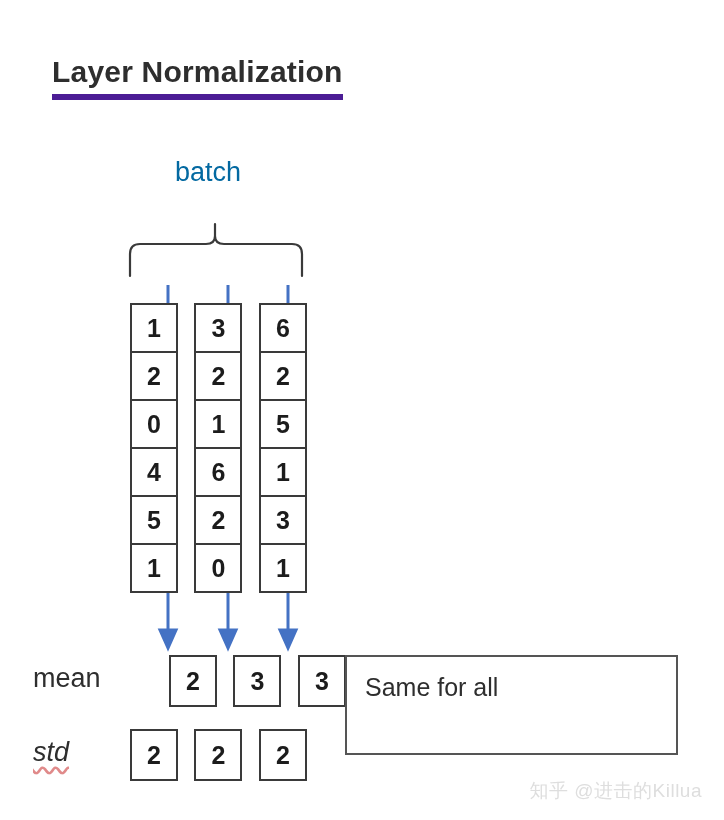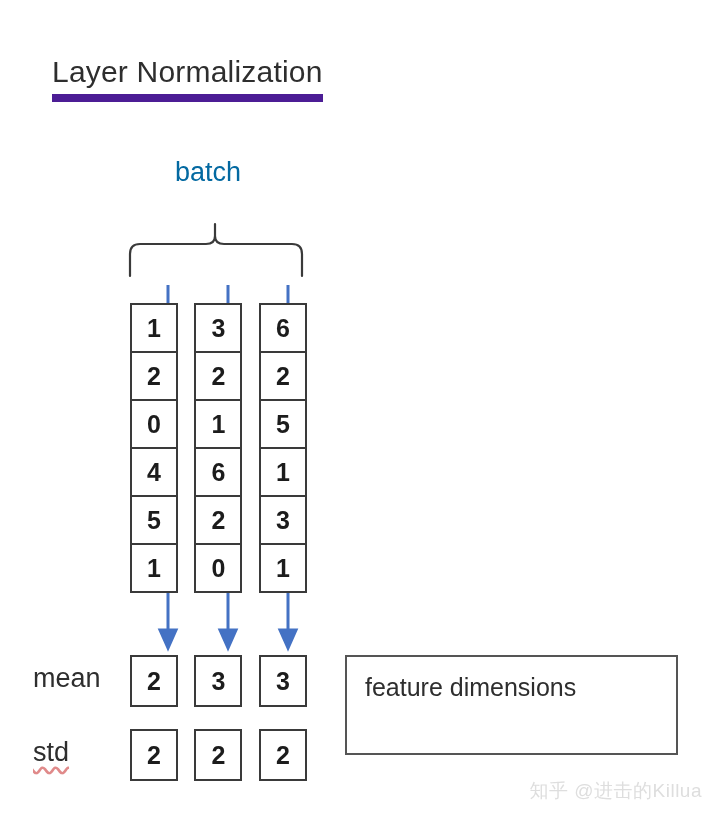--- a/index.html
+++ b/index.html
@@ -15,25 +15,25 @@
     font-family: "Liberation Sans", sans-serif;
     color: #2b2b2b;
   }
 
   
   #title {
     position: absolute;
     left: 52px;
     top: 55px;
     font-size: 30px;
-    font-weight: 400;
+    font-weight: 700;
     letter-spacing: 0.2px;
     color: #2e2e2e;
     padding-bottom: 4px;
-    border-bottom: 8px solid #4c1d95;
+    border-bottom: 6px solid #4c1d95;
     line-height: 1.15;
     white-space: nowrap;
   }
 
   
   #batch-label {
     position: absolute;
     left: 175px;
     top: 157px;
     font-size: 27px;
@@ -86,40 +86,41 @@
     z-index: 2;
   }
   .cell:last-child { border-bottom: none; }
 
   
   .stat-row {
     position: absolute;
     left: 130px;
     height: 52px;
   }
-  #row-mean { top: 655px; }
+  #row-mean { top: 655px; margin-left: 39px; }
   #row-std  { top: 729px; }
   .stat-label {
     position: absolute;
     font-size: 27px;
     color: #2e2e2e;
     white-space: nowrap;
     text-align: left;
   }
   #label-mean {
     left: 33px;
     top: 663px;
     width: 82px;
   }
   #label-std {
     left: 33px;
     top: 737px;
     width: 82px;
     text-decoration: underline wavy #e08a8a;
     text-underline-offset: 5px;
+    font-style: italic;
   }
   .stat-box {
     display: inline-block;
     width: 44px;
     height: 48px;
     line-height: 48px;
     text-align: center;
     border: 2px solid #3a3a3a;
     background: #fff;
     font-size: 25px;
@@ -225,16 +226,16 @@
 </div>
 
 <div id="label-std" class="stat-label">std</div>
 <div id="row-std" class="stat-row">
   <div class="stat-box">2</div>
   <div class="stat-box">2</div>
   <div class="stat-box">2</div>
 </div>
 
 <div id="note-box">
-  <div class="note-line">feature dimensions</div>
+  <div class="note-line">Same for all</div>
 </div>
 
 <div id="watermark">知乎 @进击的Killua</div>
 
 </body></html>

